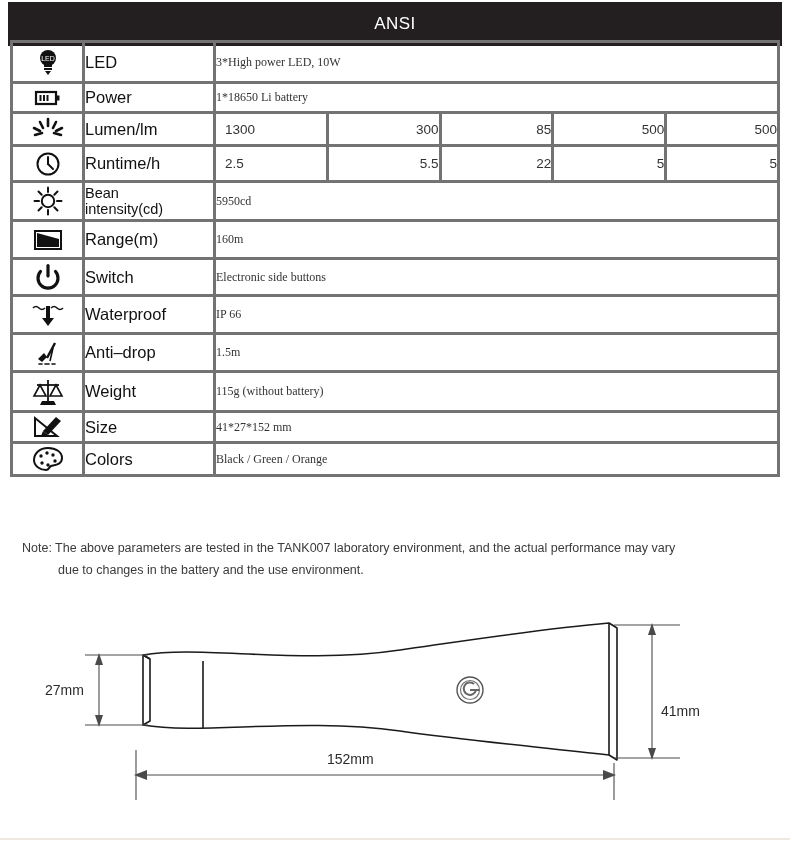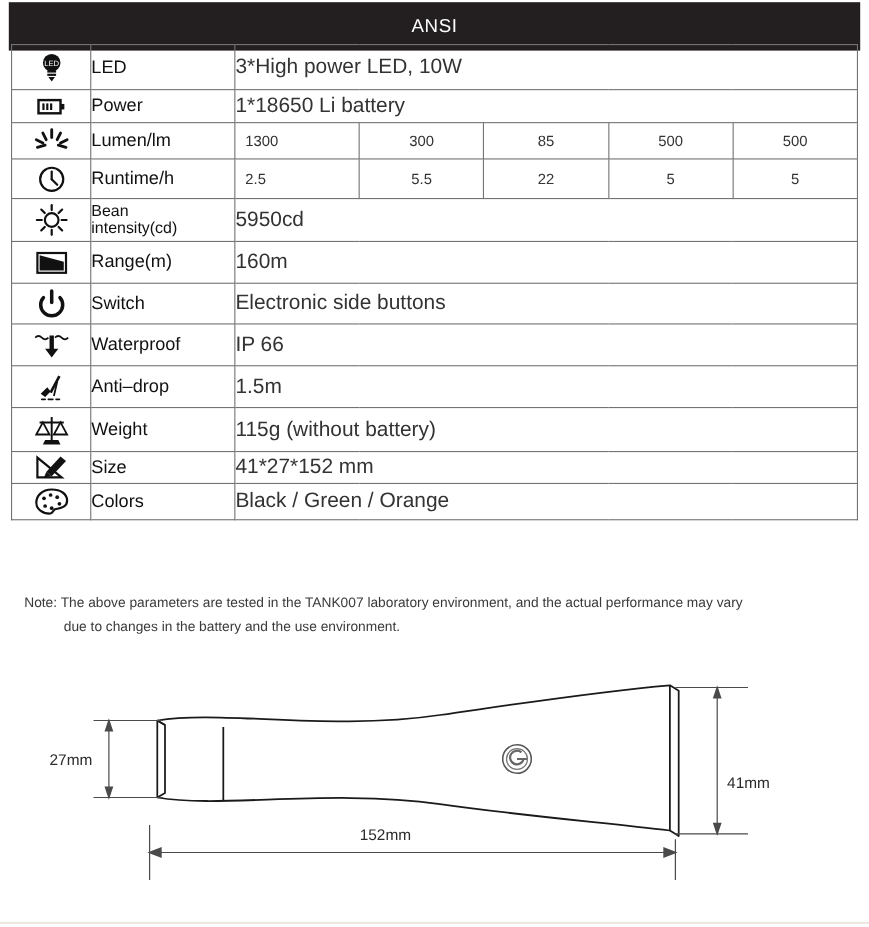--- a/index.html
+++ b/index.html
@@ -37,57 +37,58 @@
   
   .spec-table {
     position: absolute;
     left: 10px;
     top: 40px;
     width: 770px;
     border-collapse: collapse;
     table-layout: fixed;
   }
   .spec-table td {
-    border: 1px solid #737373;
+    border: 3px solid #737373;
     padding: 0;
     vertical-align: middle;
   }
   .col-icon   { width: 72px; }
   .col-label  { width: 131px; }
 
   .cell-icon {
     text-align: center;
     height: 100%;
   }
   .cell-label {
     font-size: 16.5px;
     padding-left: 17px;
     color: #111111;
     line-height: 1.12;
   }
   .cell-label.two-line { font-size: 14.5px; }
 
   .cell-value {
-    font-size: 19px;
+    font-size: 12px;
     padding-left: 9px;
     color: #333333;
+    font-family: Liberation Serif, serif;
   }
   .cell-head {
     font-size: 15px;
     text-align: center;
     color: #111111;
   }
   .cell-head.left-align,
   .cell-value-c.left-align {
     text-align: left;
     padding-left: 9px;
   }
   .cell-value-c {
     font-size: 13.5px;
-    text-align: center;
+    text-align: right;
     color: #333333;
   }
 
   .r-led     { height: 41px; }
   .r-power   { height: 30px; }
   .r-mode    { height: 38px; }
   .r-lumen   { height: 33px; margin-top: 15px; }
   .r-runtime { height: 36px; }
   .r-bean    { height: 39px; }
   .r-range   { height: 38px; }

